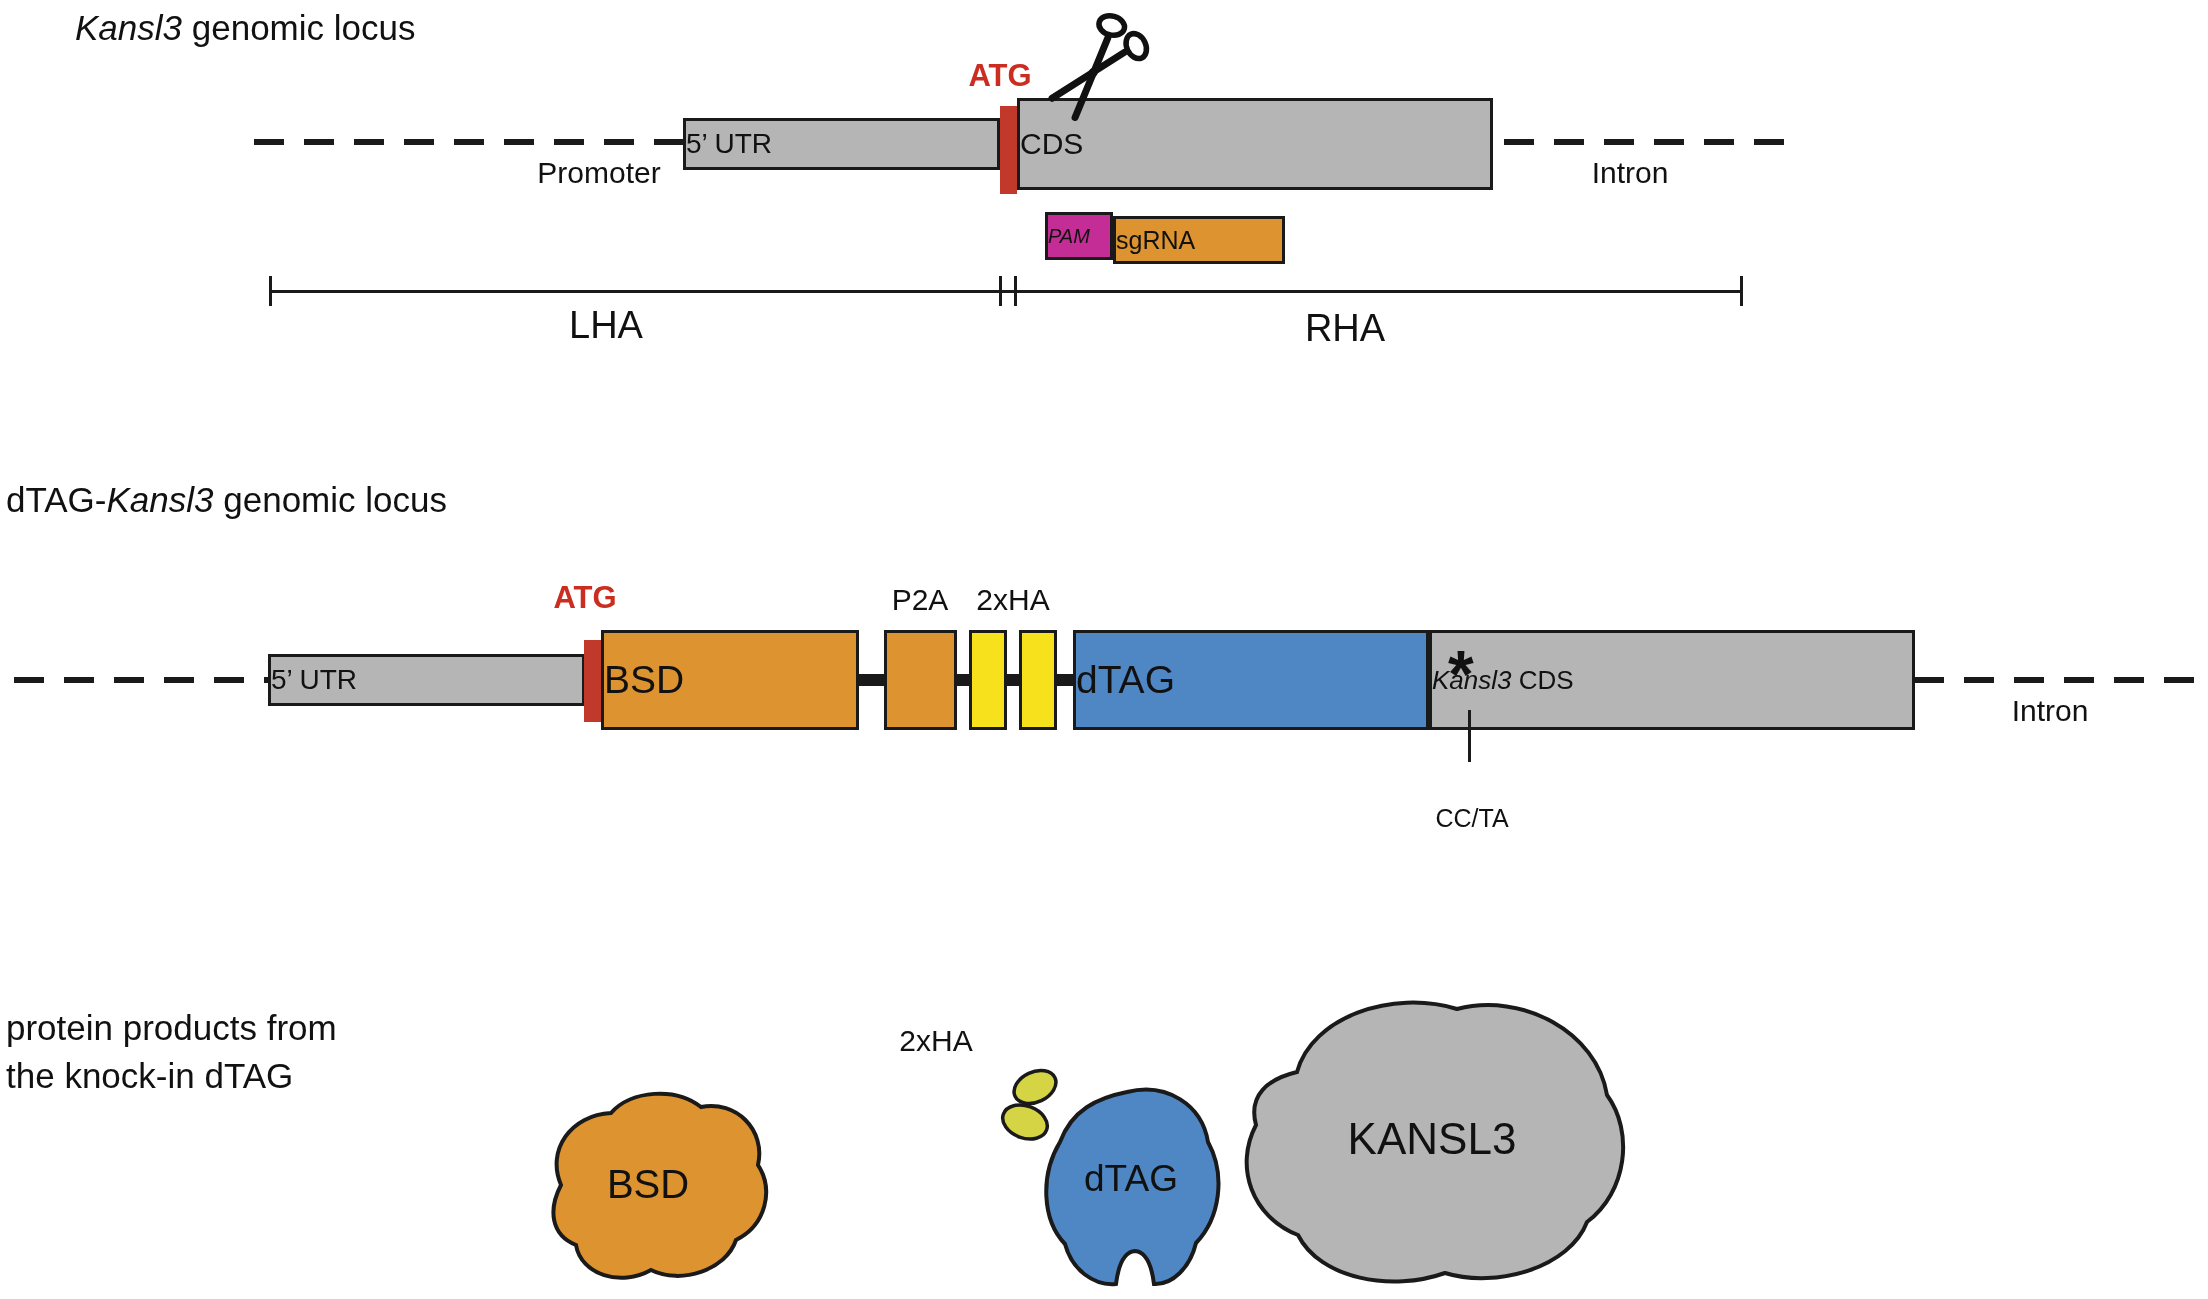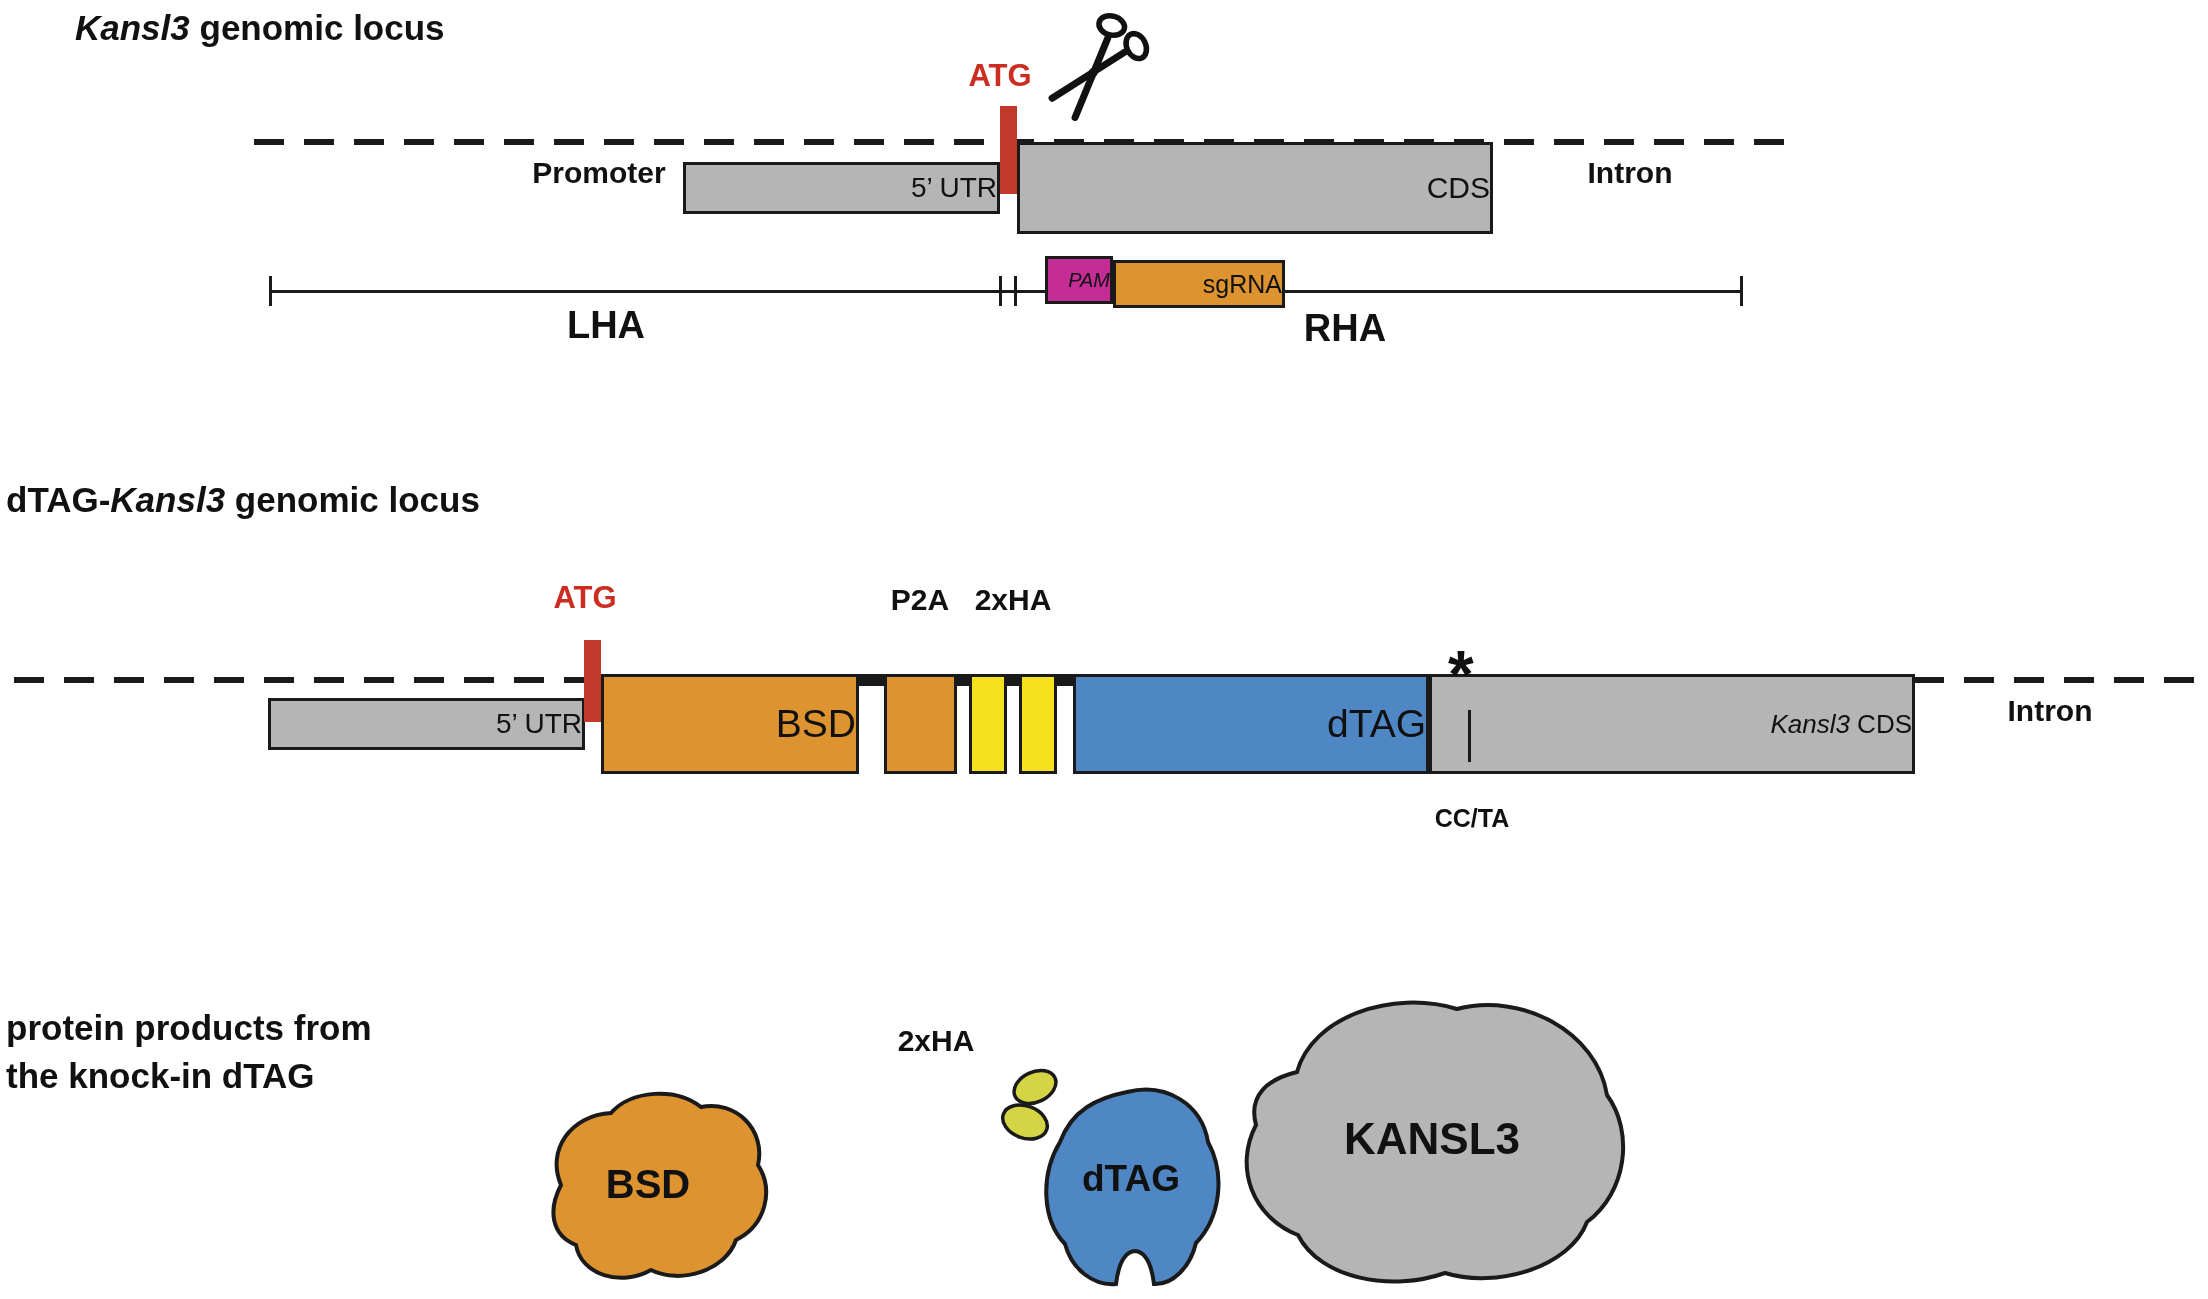--- a/index.html
+++ b/index.html
@@ -3,27 +3,27 @@
 <meta charset="utf-8">
 <style>
   :root{
     --gray:#b5b5b5; --orange:#dc9330; --yellow:#f7e11c; --blue:#4f87c5;
     --magenta:#c52d96; --red:#c0392b; --red-text:#cb2d20;
     --yellow-green:#d5d444; --outline:#1a1a1a;
   }
   body{margin:0;background:#fff;}
   .canvas{position:relative;width:2208px;height:1299px;background:#fff;
           font-family:"Liberation Sans",sans-serif;color:#111;overflow:hidden;}
-  .lbl{position:absolute;white-space:nowrap;z-index:5;font-weight:bold;}
+  .lbl{position:absolute;white-space:nowrap;z-index:5;}
   .center{text-align:center;}
   .it{font-style:italic;}
   .dash{position:absolute;height:6px;z-index:0;
         background:repeating-linear-gradient(90deg,var(--outline) 0 30px,transparent 30px 50px);}
   .box{position:absolute;box-sizing:border-box;border:3px solid var(--outline);
-       display:flex;align-items:center;justify-content:flex-end;z-index:2;margin-top:44px;}
+       display:flex;align-items:center;justify-content:flex-start;z-index:2;}
   .gray{background:var(--gray);} .orange{background:var(--orange);}
   .yellow{background:var(--yellow);} .blue{background:var(--blue);}
   .magenta{background:var(--magenta);}
   .redbar{position:absolute;background:var(--red);z-index:3;}
   .redtxt{color:var(--red-text);font-weight:bold;}
   .hline{position:absolute;height:3px;background:var(--outline);z-index:1;}
   .vline{position:absolute;width:3px;background:var(--outline);z-index:3;}
   .tick{position:absolute;width:3px;height:30px;background:var(--outline);z-index:1;}
   .connector{position:absolute;height:12px;background:var(--outline);z-index:1;}
   svg{position:absolute;overflow:visible;}

